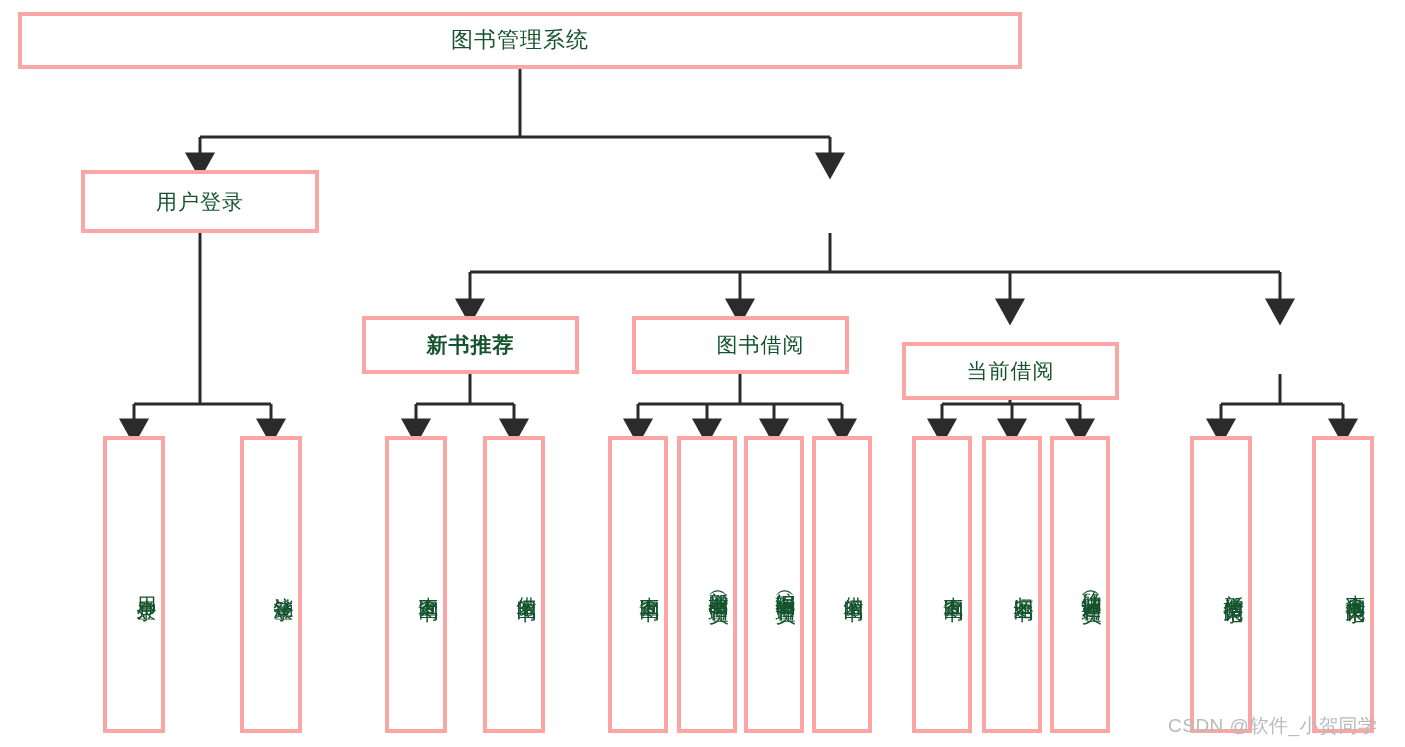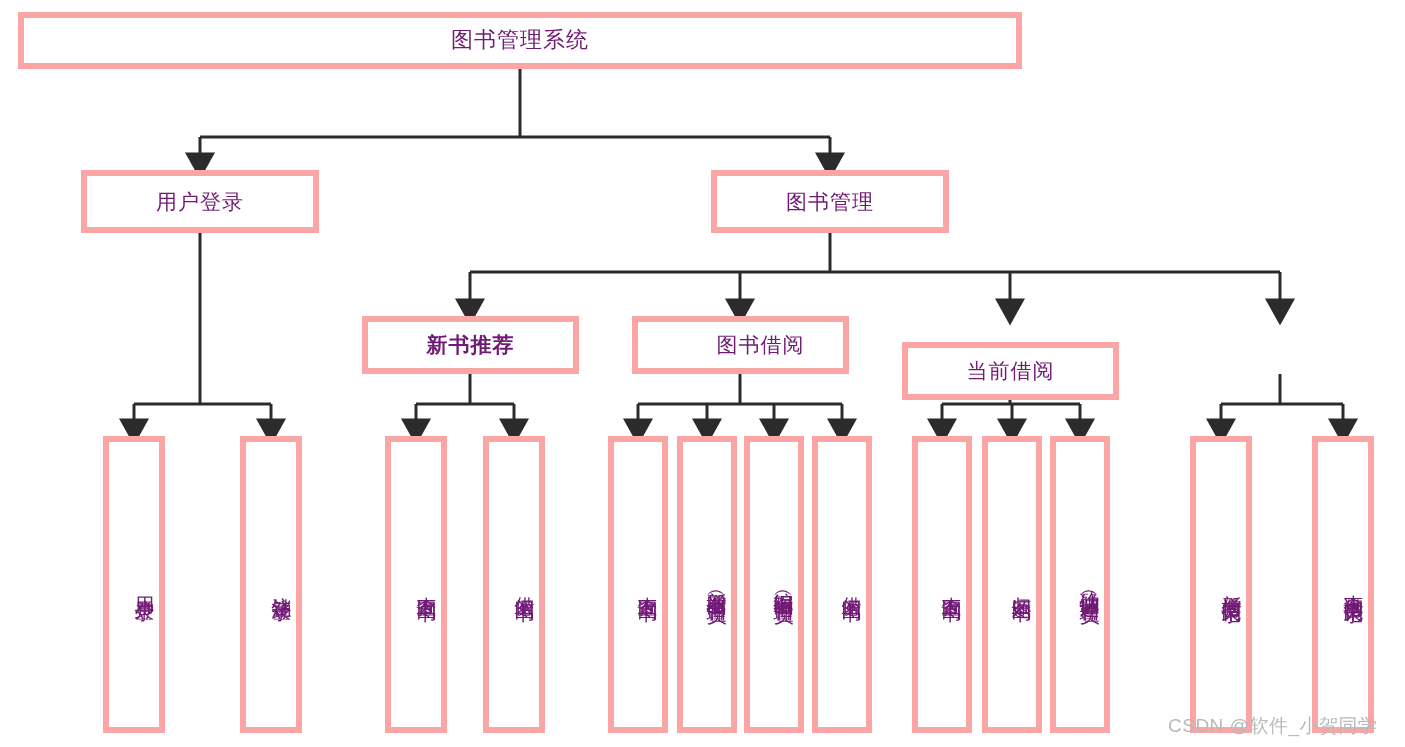--- a/index.html
+++ b/index.html
@@ -21,26 +21,26 @@
     position: absolute;
     left: 0;
     top: 0;
     width: 1405px;
     height: 747px;
     pointer-events: none;
   }
   .node {
     position: absolute;
     box-sizing: border-box;
-    border: 6px solid #fca5a5;
+    border: 4px solid #fca5a5;
     background: #ffffff;
     display: flex;
     align-items: center;
     justify-content: center;
-    color: #701a75;
+    color: #14532d;
     text-align: left;
   }
   .node.h {
     font-size: 21px;
     letter-spacing: 1px;
     line-height: 1.2;
   }
   .node.root {
     font-size: 22px;
   }
@@ -121,23 +121,20 @@
     </g>
   </svg>
 
   <div class="node h root" style="left:18px; top:12px; width:1004px; height:57px;">
     <span>图书管理系统</span>
   </div>
 
   <div class="node h" style="left:81px; top:170px; width:238px; height:63px;">
     <span>用户登录</span>
   </div>
-  <div class="node h" style="left:711px; top:170px; width:238px; height:63px;">
-    <span>图书管理</span>
-  </div>
 
   <div class="node h" style="left:362px; top:316px; width:217px; height:58px;font-weight:bold;">
     <span>新书推荐</span>
   </div>
   <div class="node h" style="left:632px; top:316px; width:217px; height:58px;padding-left:40px;">
     <span>图书借阅</span>
   </div>
   <div class="node h" style="left:902px; top:316px; width:217px; height:58px;margin-top:26px;">
     <span>当前借阅</span>
   </div>

